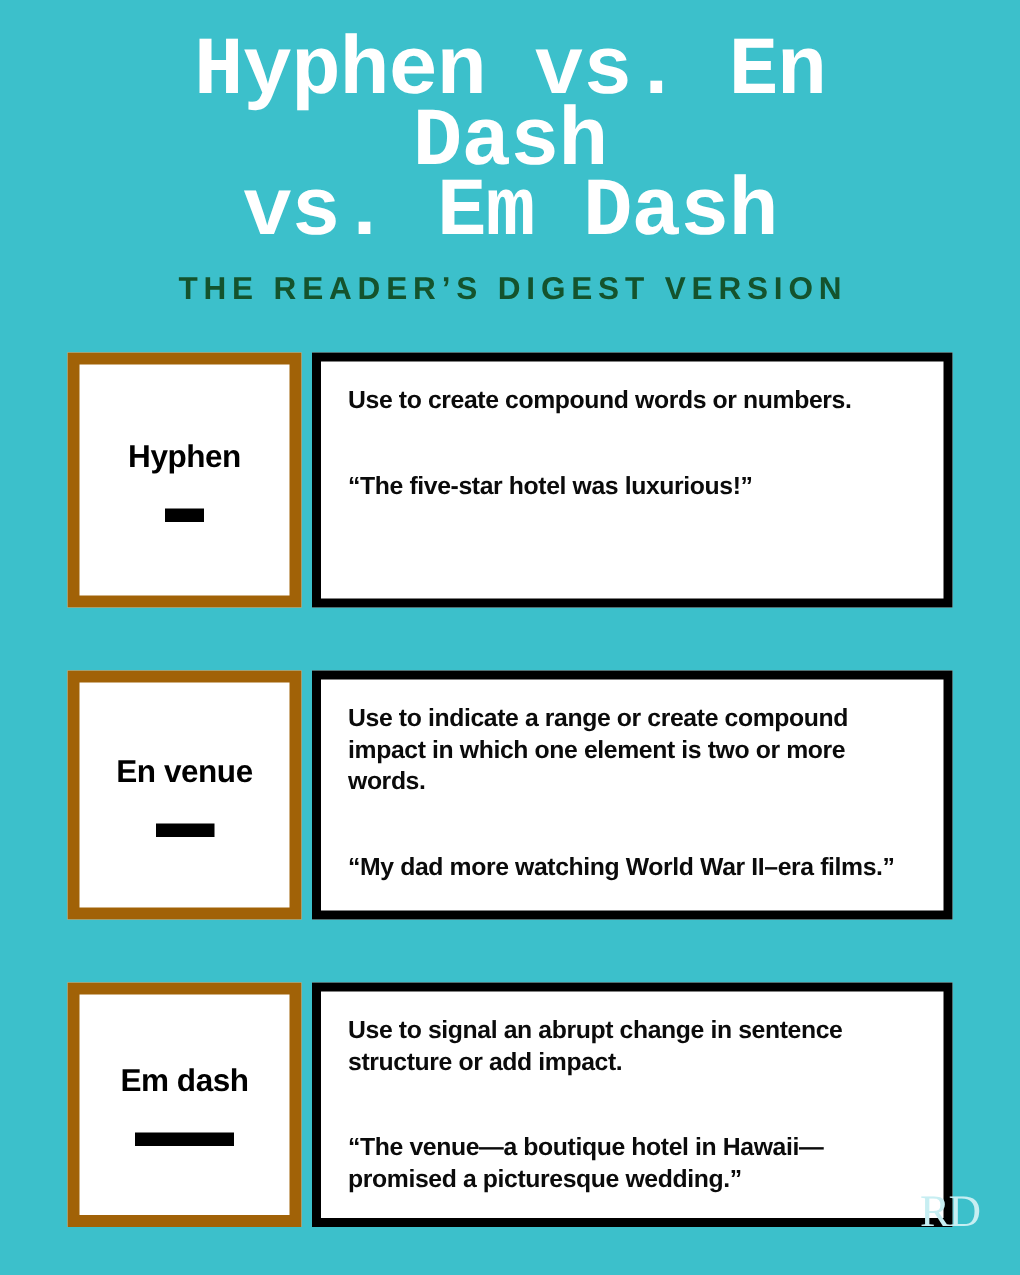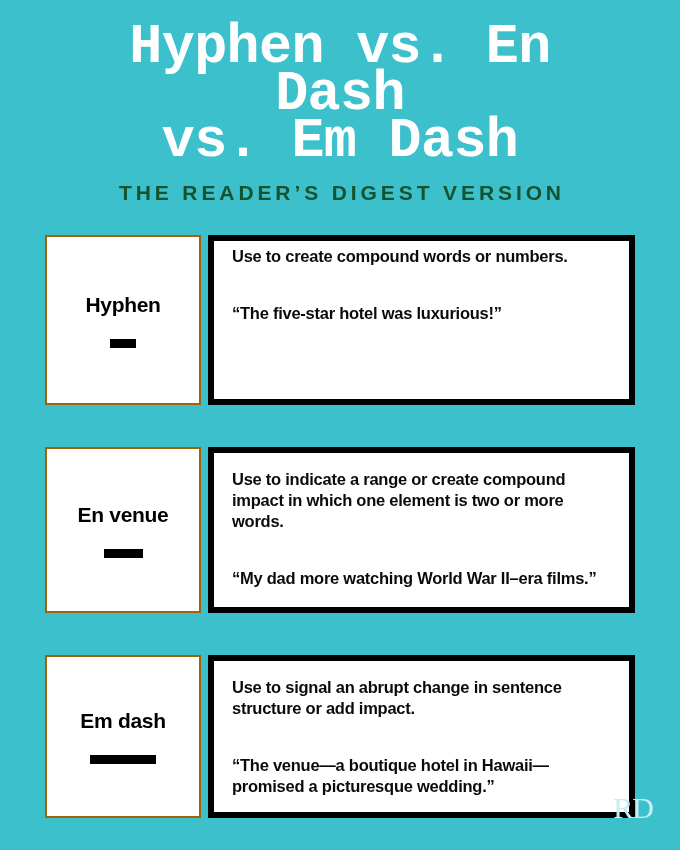--- a/index.html
+++ b/index.html
@@ -53,21 +53,21 @@
   }
   .card {
     display: flex;
     align-items: stretch;
     gap: 7px;
   }
   .card-label-cell {
     width: 156px;
     flex: 0 0 156px;
     background: #ffffff;
-    border: 2px solid #a16207;
+    border: 8px solid #a16207;
     box-sizing: border-box;
     display: flex;
     flex-direction: column;
     align-items: center;
     justify-content: center;
     padding: 8px 20px;
   }
   .card-label {
     color: #000000;
     font-family: "Liberation Sans", sans-serif;
@@ -108,21 +108,21 @@
   }
   .card-example {
     margin-top: 36px;
   }
 
   
   #card-0 { height: 170px; }
   #card-1 { height: 166px; }
   #card-2 { height: 163px; }
 
-  #card-0 .card-body-cell { padding-top: 5px; padding-bottom: 16px; justify-content: flex-start; }
+  #card-0 .card-body-cell { padding-top: 16px; padding-bottom: 16px; justify-content: flex-start; }
   #card-1 .card-body-cell { justify-content: flex-start; padding-top: 16px; }
   #card-2 .card-body-cell { justify-content: flex-start; padding-top: 16px; }
 
   #card-0 .card-label-cell { justify-content: center; }
 
   
   #footer-logo {
     position: absolute;
     right: 27px;
     bottom: 27px;

